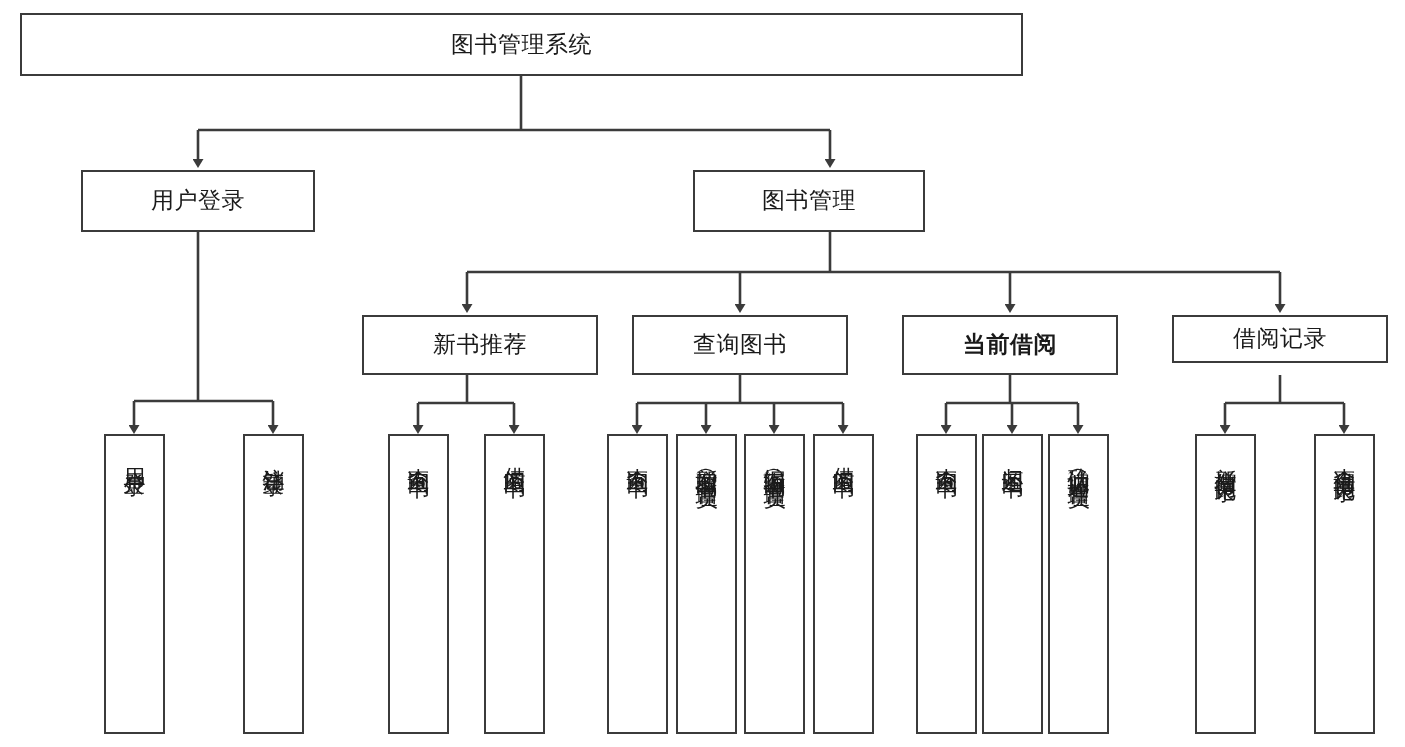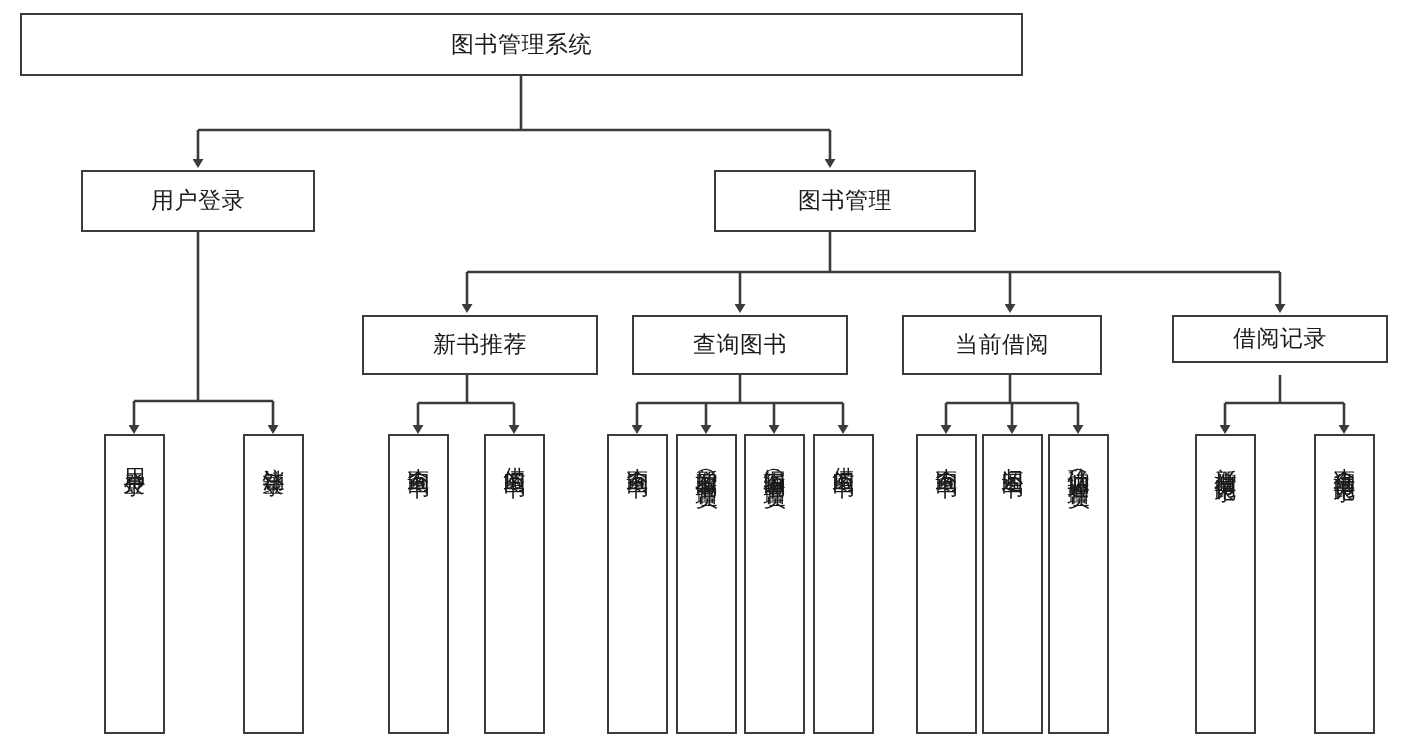--- a/index.html
+++ b/index.html
@@ -122,31 +122,31 @@
     </g>
   </svg>
 
   <div class="node horizontal" style="left:20px; top:13px; width:1003px; height:63px;">
     <span class="label">图书管理系统</span>
   </div>
 
   <div class="node horizontal" style="left:81px; top:170px; width:234px; height:62px;">
     <span class="label">用户登录</span>
   </div>
-  <div class="node horizontal" style="left:714px; top:170px; width:262px; height:62px;">
+  <div class="node horizontal" style="left:693px; top:170px; width:232px; height:62px;">
     <span class="label">图书管理</span>
   </div>
 
   <div class="node horizontal" style="left:362px; top:315px; width:236px; height:60px;">
     <span class="label">新书推荐</span>
   </div>
   <div class="node horizontal" style="left:632px; top:315px; width:216px; height:60px;">
     <span class="label">查询图书</span>
   </div>
-  <div class="node horizontal" style="left:902px; top:315px; width:200px; height:60px;">
+  <div class="node horizontal" style="left:902px; top:315px; width:216px; height:60px;font-weight:bold;">
     <span class="label">当前借阅</span>
   </div>
   <div class="node horizontal" style="left:1172px; top:315px; width:216px; height:48px;">
     <span class="label">借阅记录</span>
   </div>
 
   <div class="node vertical" style="left:104px; top:434px; width:61px; height:300px;">
     <span class="label">用户登录</span>
   </div>
   <div class="node vertical" style="left:243px; top:434px; width:61px; height:300px;">

